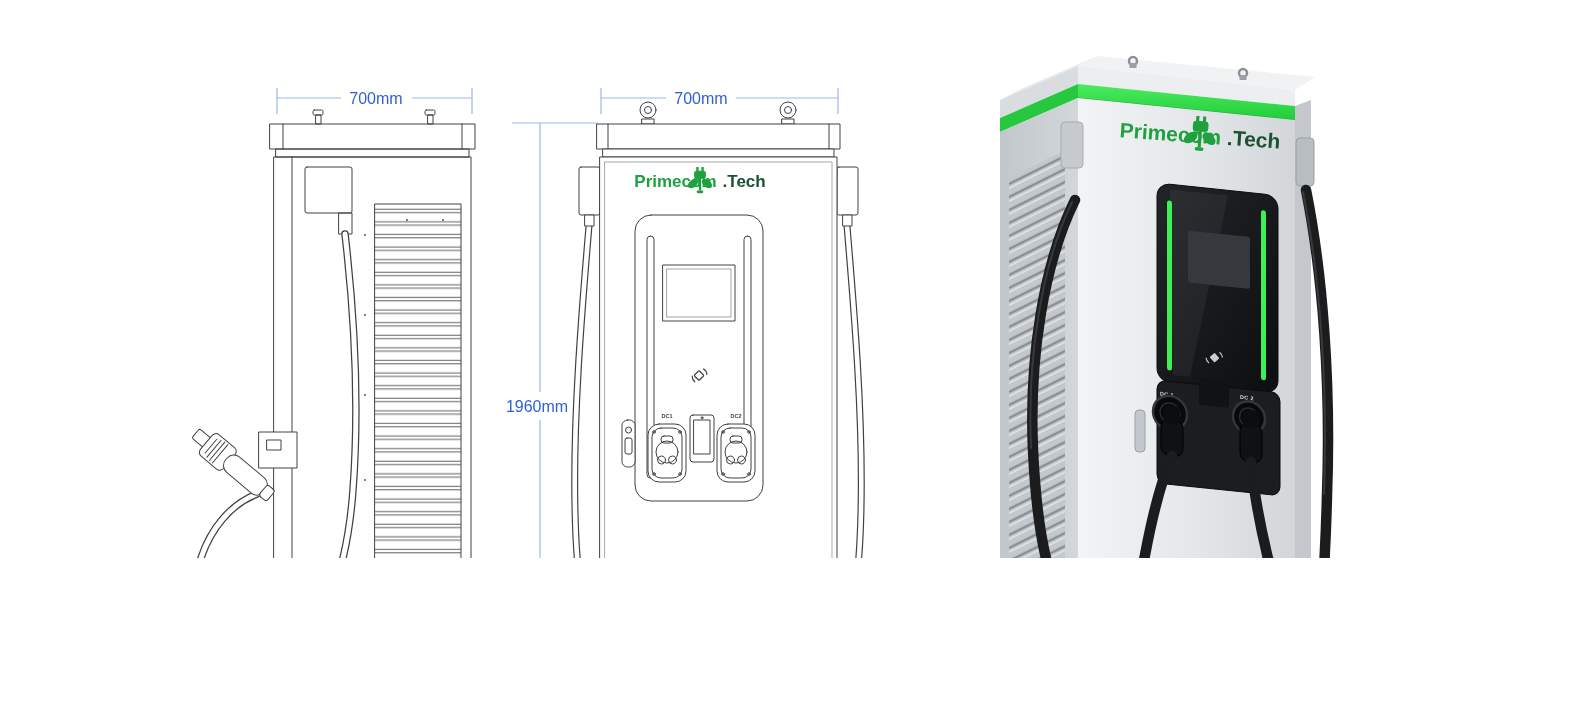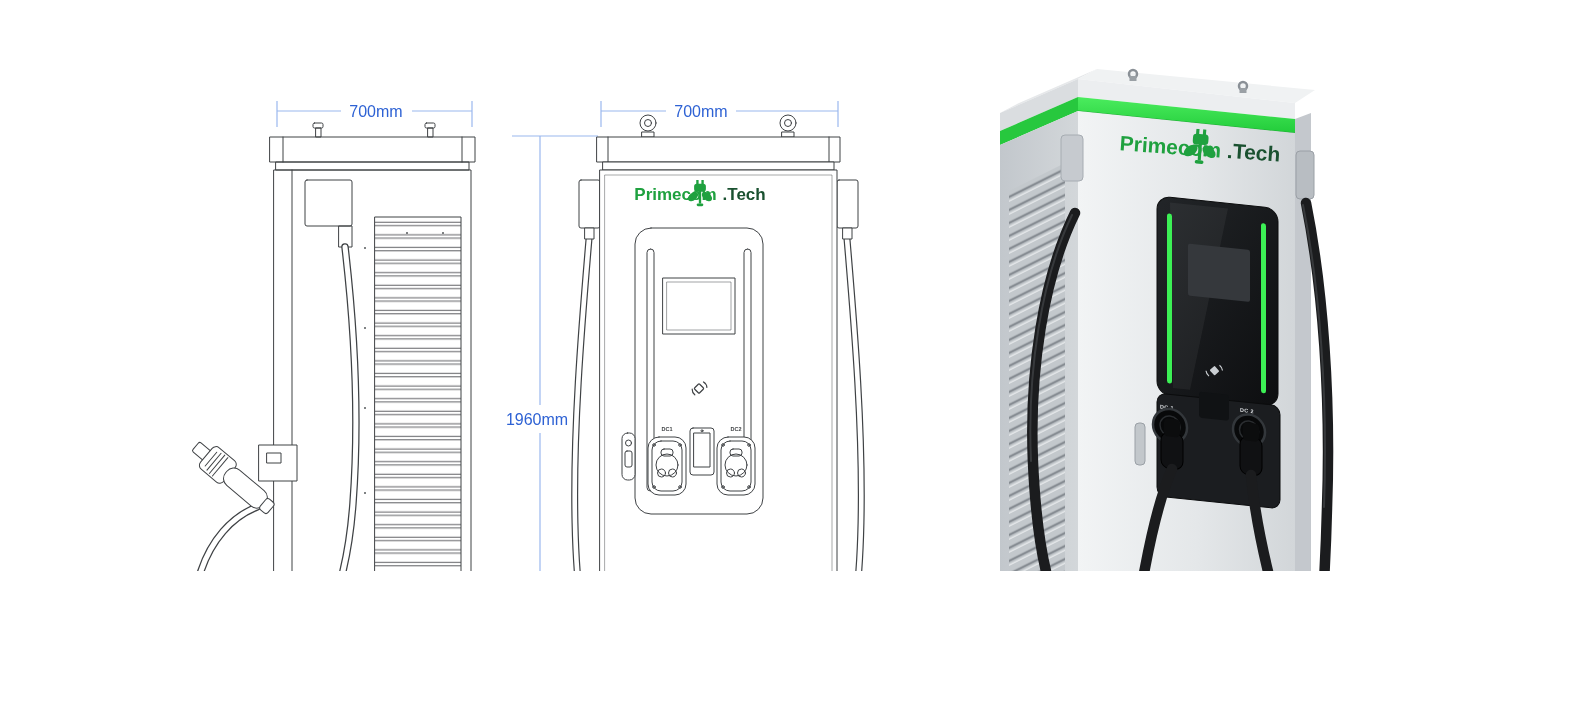--- a/index.html
+++ b/index.html
@@ -1,17 +1,17 @@
 <!DOCTYPE html>
 <html><head>
 <meta charset="utf-8">
 <style>
   html,body{margin:0;padding:0;background:#ffffff;}
   .stage{position:relative;width:1593px;height:558px;background:#ffffff;overflow:hidden;
-         font-family:"Liberation Sans",sans-serif;margin-top:13px;}
+         font-family:"Liberation Sans",sans-serif;}
   .stage svg{position:absolute;display:block;}
   svg text{font-family:"Liberation Sans",sans-serif;}
   .dimtext{fill:#2e62d4;font-size:16px;}
   .lineart{stroke:#3f4245;fill:none;stroke-width:1;stroke-linejoin:round;stroke-linecap:round;}
   .logo{position:absolute;display:flex;align-items:center;justify-content:center;gap:6px;white-space:nowrap;}
   .logo .brand{color:#1fa13f;font-weight:bold;}
   .logo .suffix{color:#1a5130;font-weight:bold;}
   .logo-front{left:617px;top:163px;width:166px;height:38px;font-size:17px;}
   .logo-render{left:1100px;top:106px;width:200px;height:60px;font-size:21px;transform:rotate(4deg);}
   .dclabel{font-size:5.5px;font-weight:bold;fill:#3f4245;}

